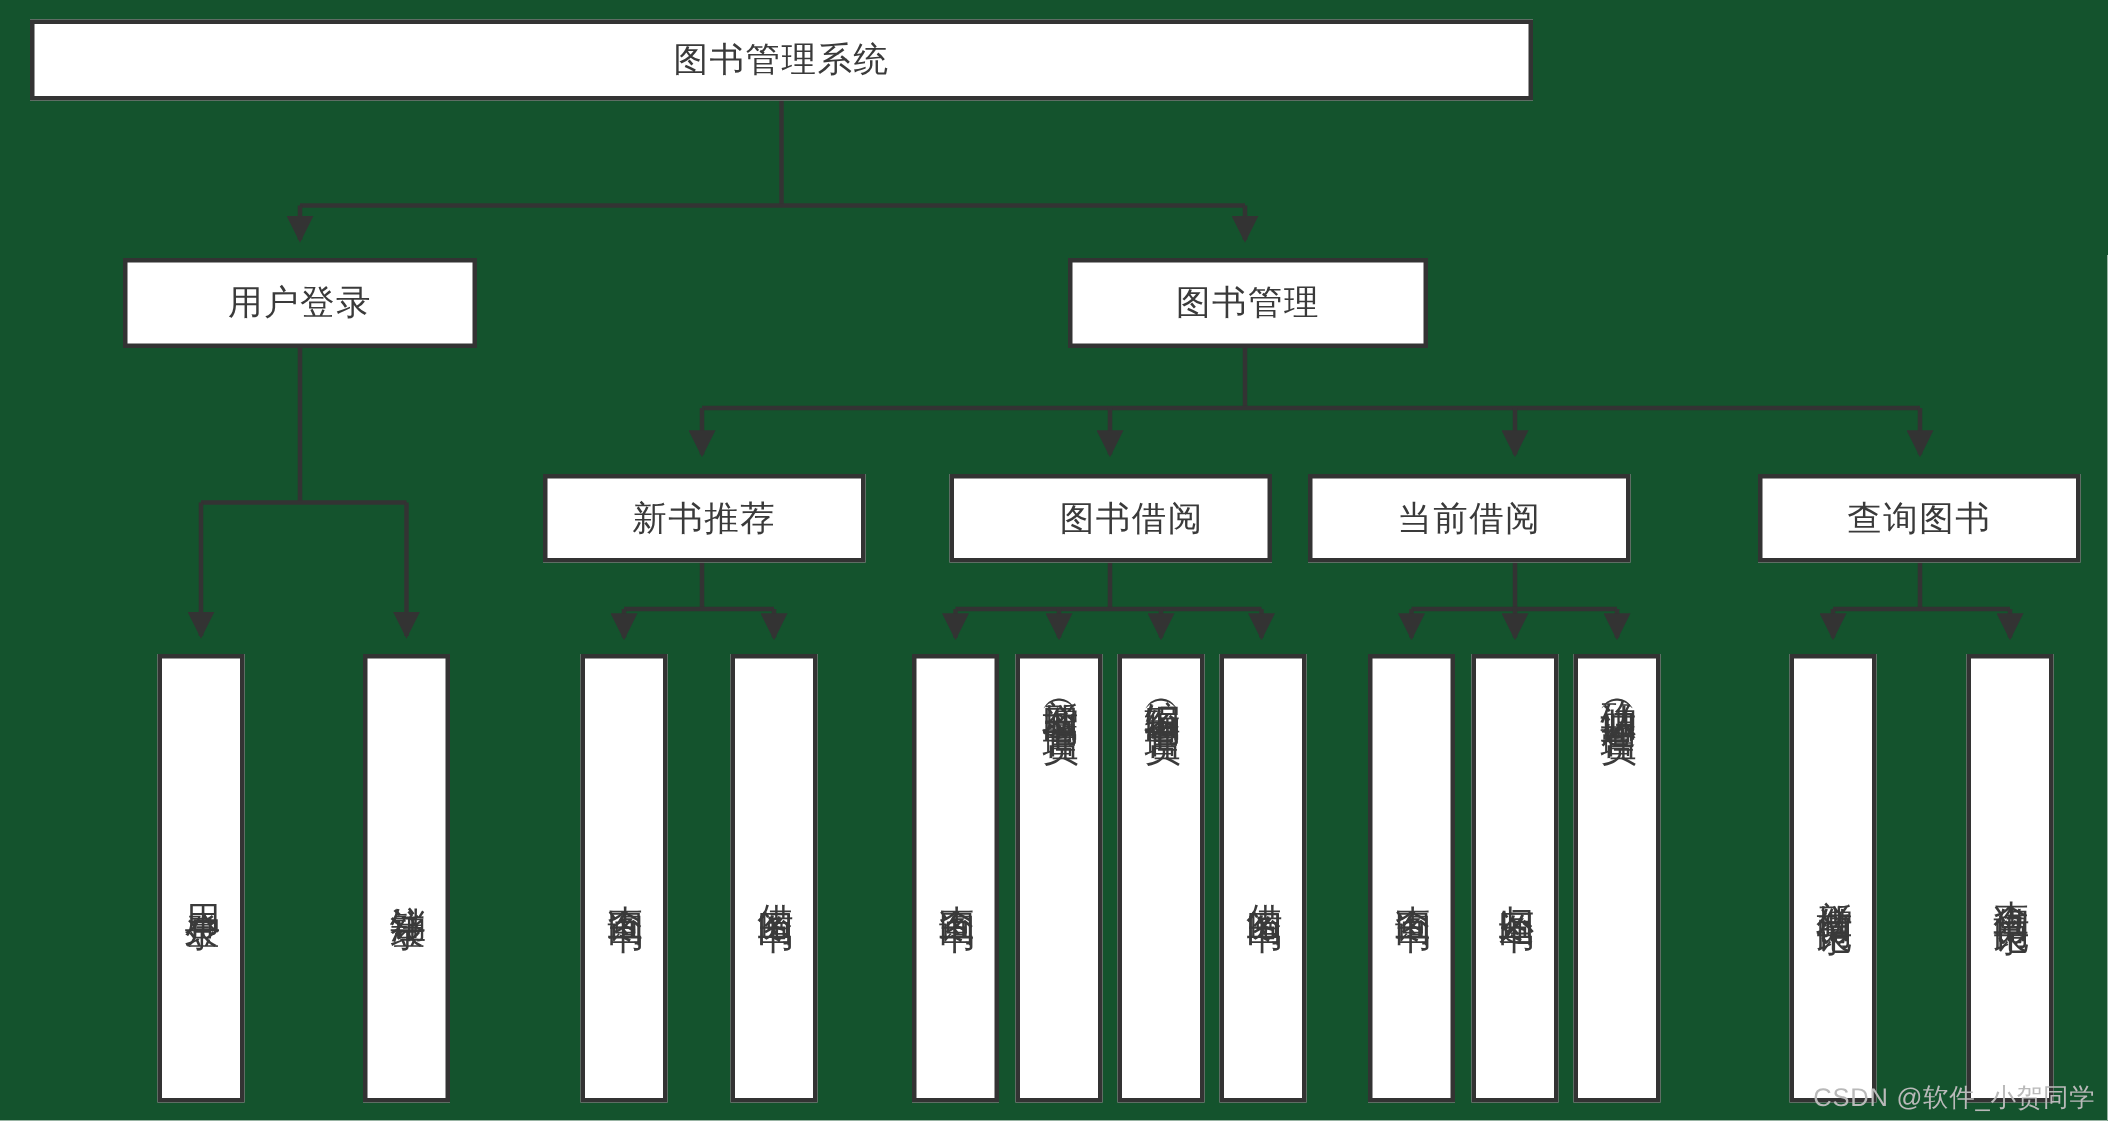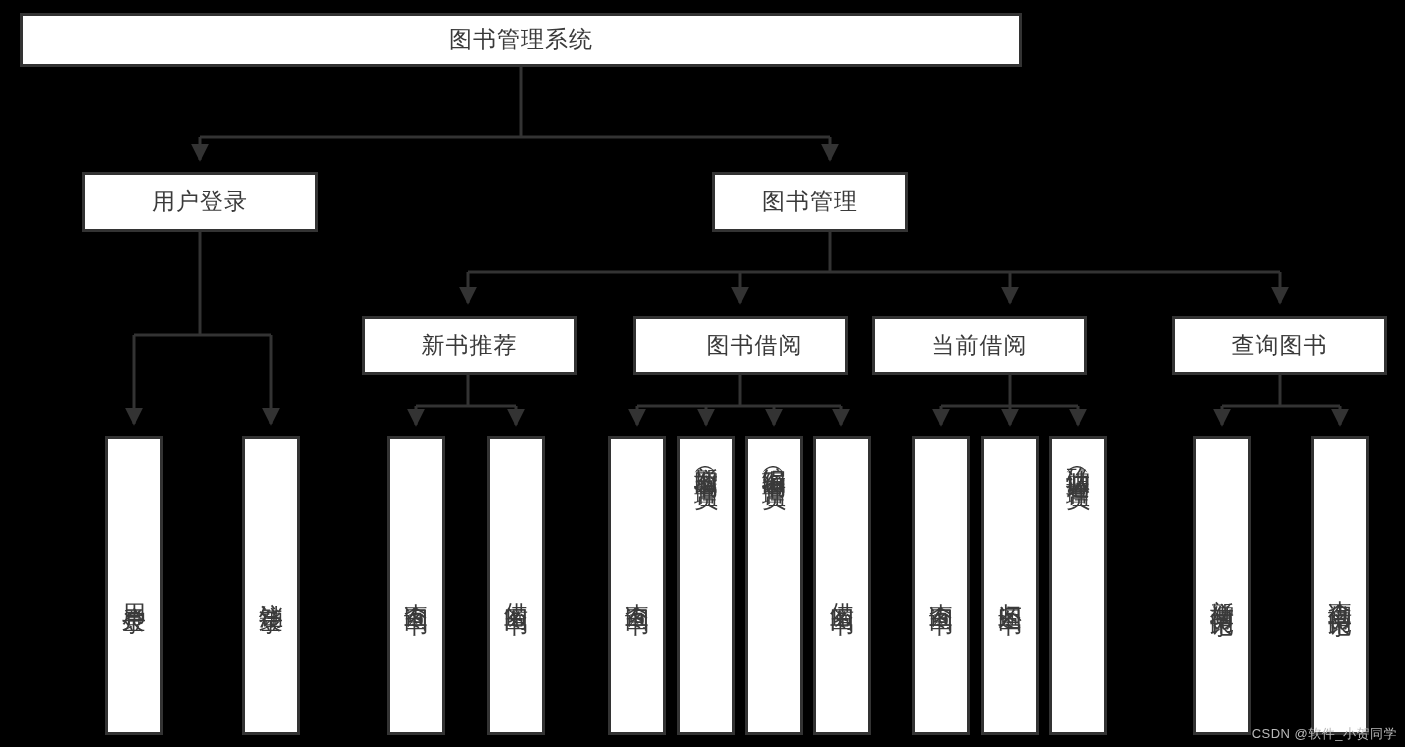--- a/index.html
+++ b/index.html
@@ -7,21 +7,21 @@
     padding: 0;
     background: #ffffff;
   }
   body {
     font-family: "Liberation Sans", "DejaVu Sans", sans-serif;
   }
   #canvas {
     position: relative;
     width: 1405px;
     height: 747px;
-    background: #000000;
+    background: #14532d;
     overflow: hidden;
   }
   .node {
     position: absolute;
     box-sizing: border-box;
     border: 3px solid #333333;
     background: #ffffff;
     display: flex;
     align-items: center;
     justify-content: center;
@@ -57,21 +57,21 @@
     left: 0;
     top: 0;
     width: 1405px;
     height: 747px;
     pointer-events: none;
   }
   .watermark {
     position: absolute;
     right: 8px;
     bottom: 4px;
-    font-size: 13px;
+    font-size: 17px;
     color: #b9b9b9;
     letter-spacing: 0.5px;
     white-space: nowrap;
   }
 </style>
 </head>
 <body>
 
 <div id="canvas">
 
@@ -126,21 +126,21 @@
   </svg>
 
   <div class="node" style="left:20px; top:13px; width:1002px; height:54px;">
     <span class="node-label">图书管理系统</span>
   </div>
 
   <div class="node" style="left:82px; top:172px; width:236px; height:60px;">
     <span class="node-label">用户登录</span>
   </div>
 
-  <div class="node" style="left:712px; top:172px; width:196px; height:60px;">
+  <div class="node" style="left:712px; top:172px; width:240px; height:60px;">
     <span class="node-label">图书管理</span>
   </div>
 
   <div class="node" style="left:362px; top:316px; width:215px; height:59px;">
     <span class="node-label">新书推荐</span>
   </div>
 
   <div class="node" style="left:633px; top:316px; width:215px; height:59px;padding-left:28px;">
     <span class="node-label">图书借阅</span>
   </div>

